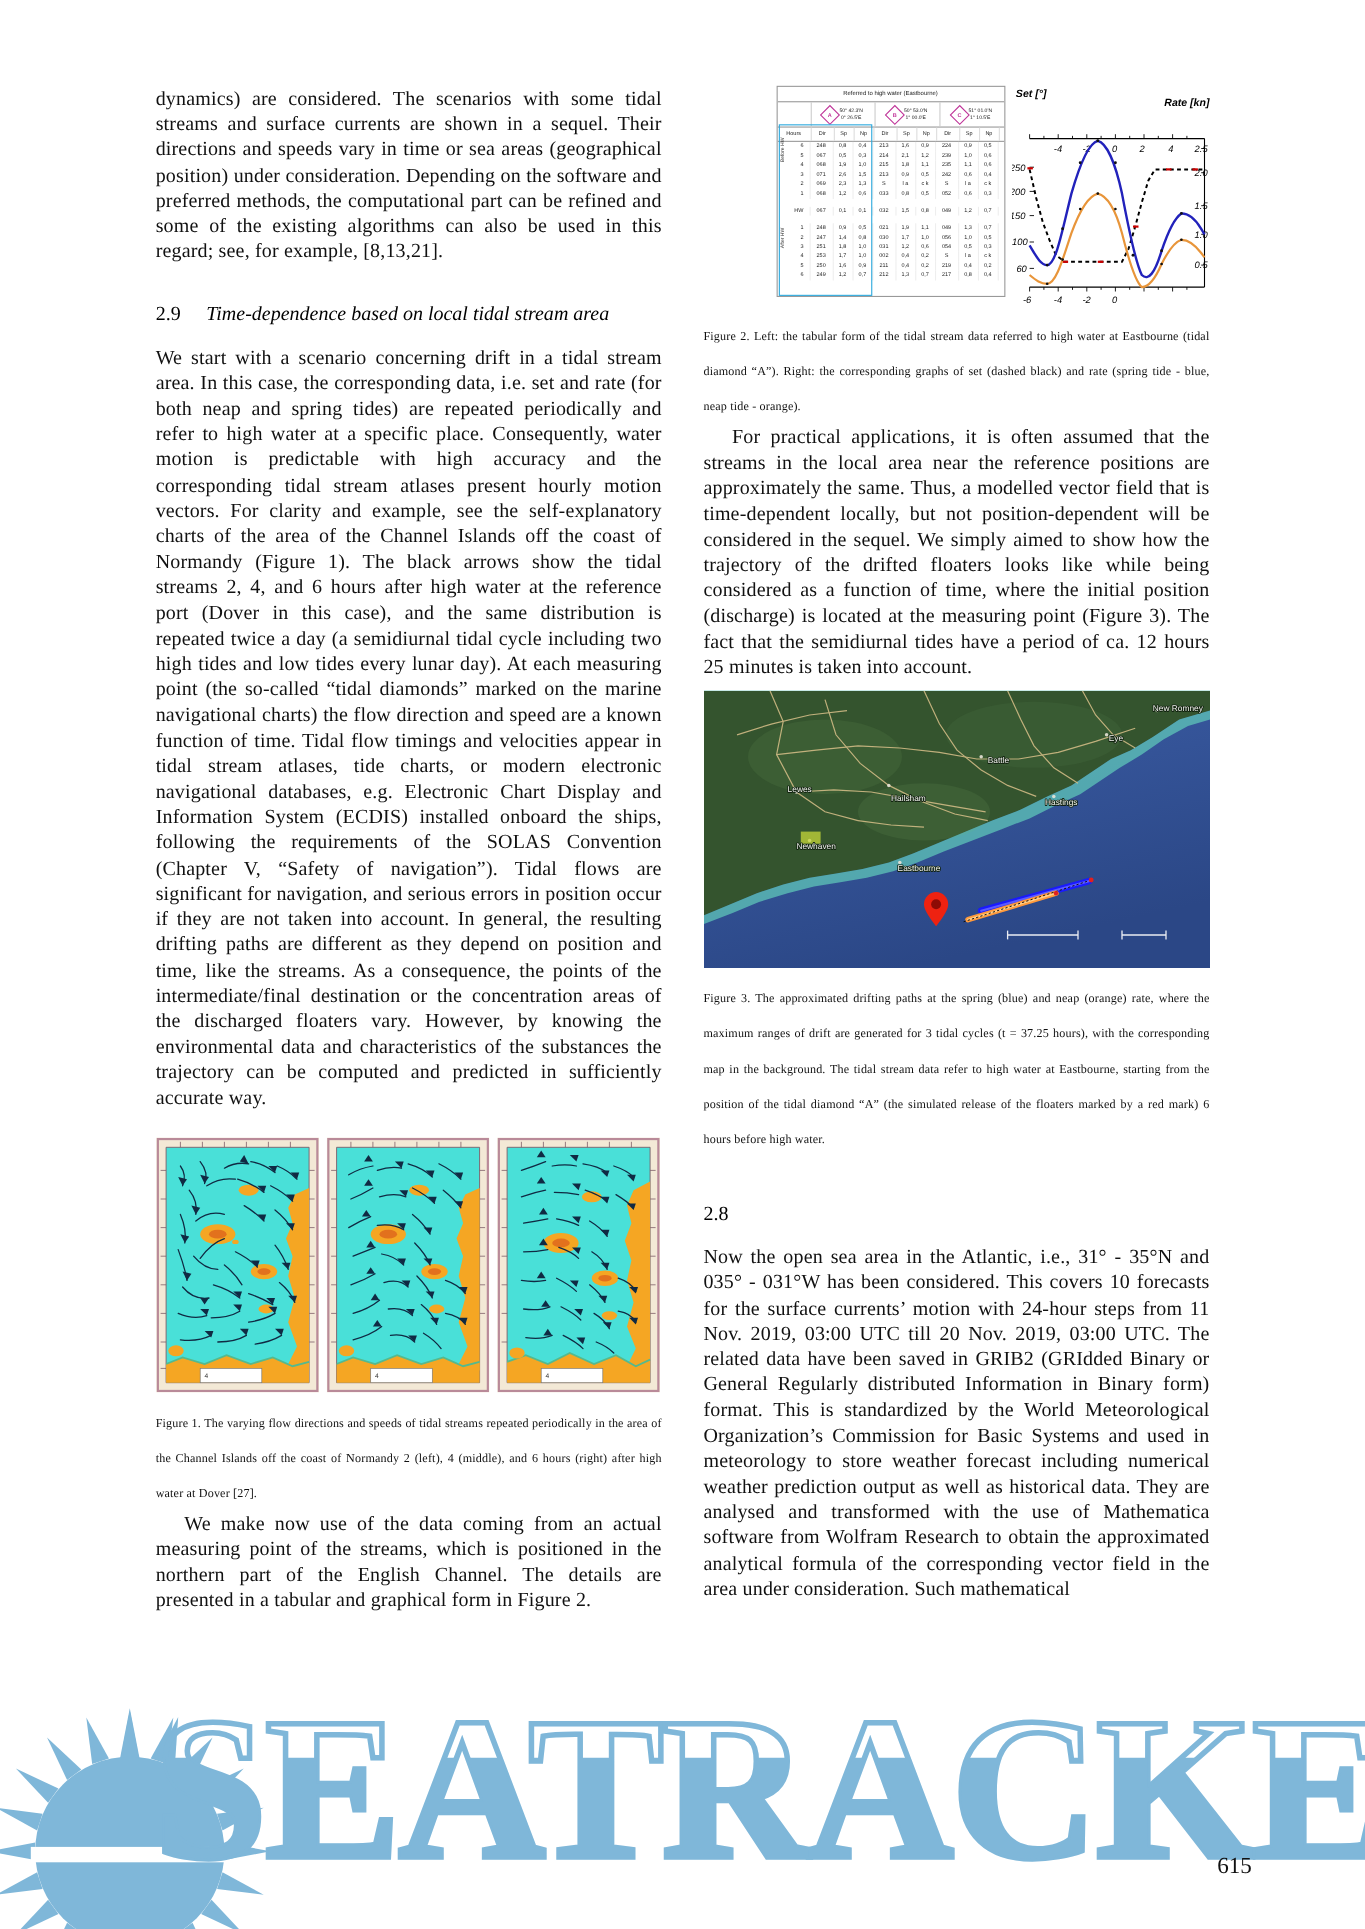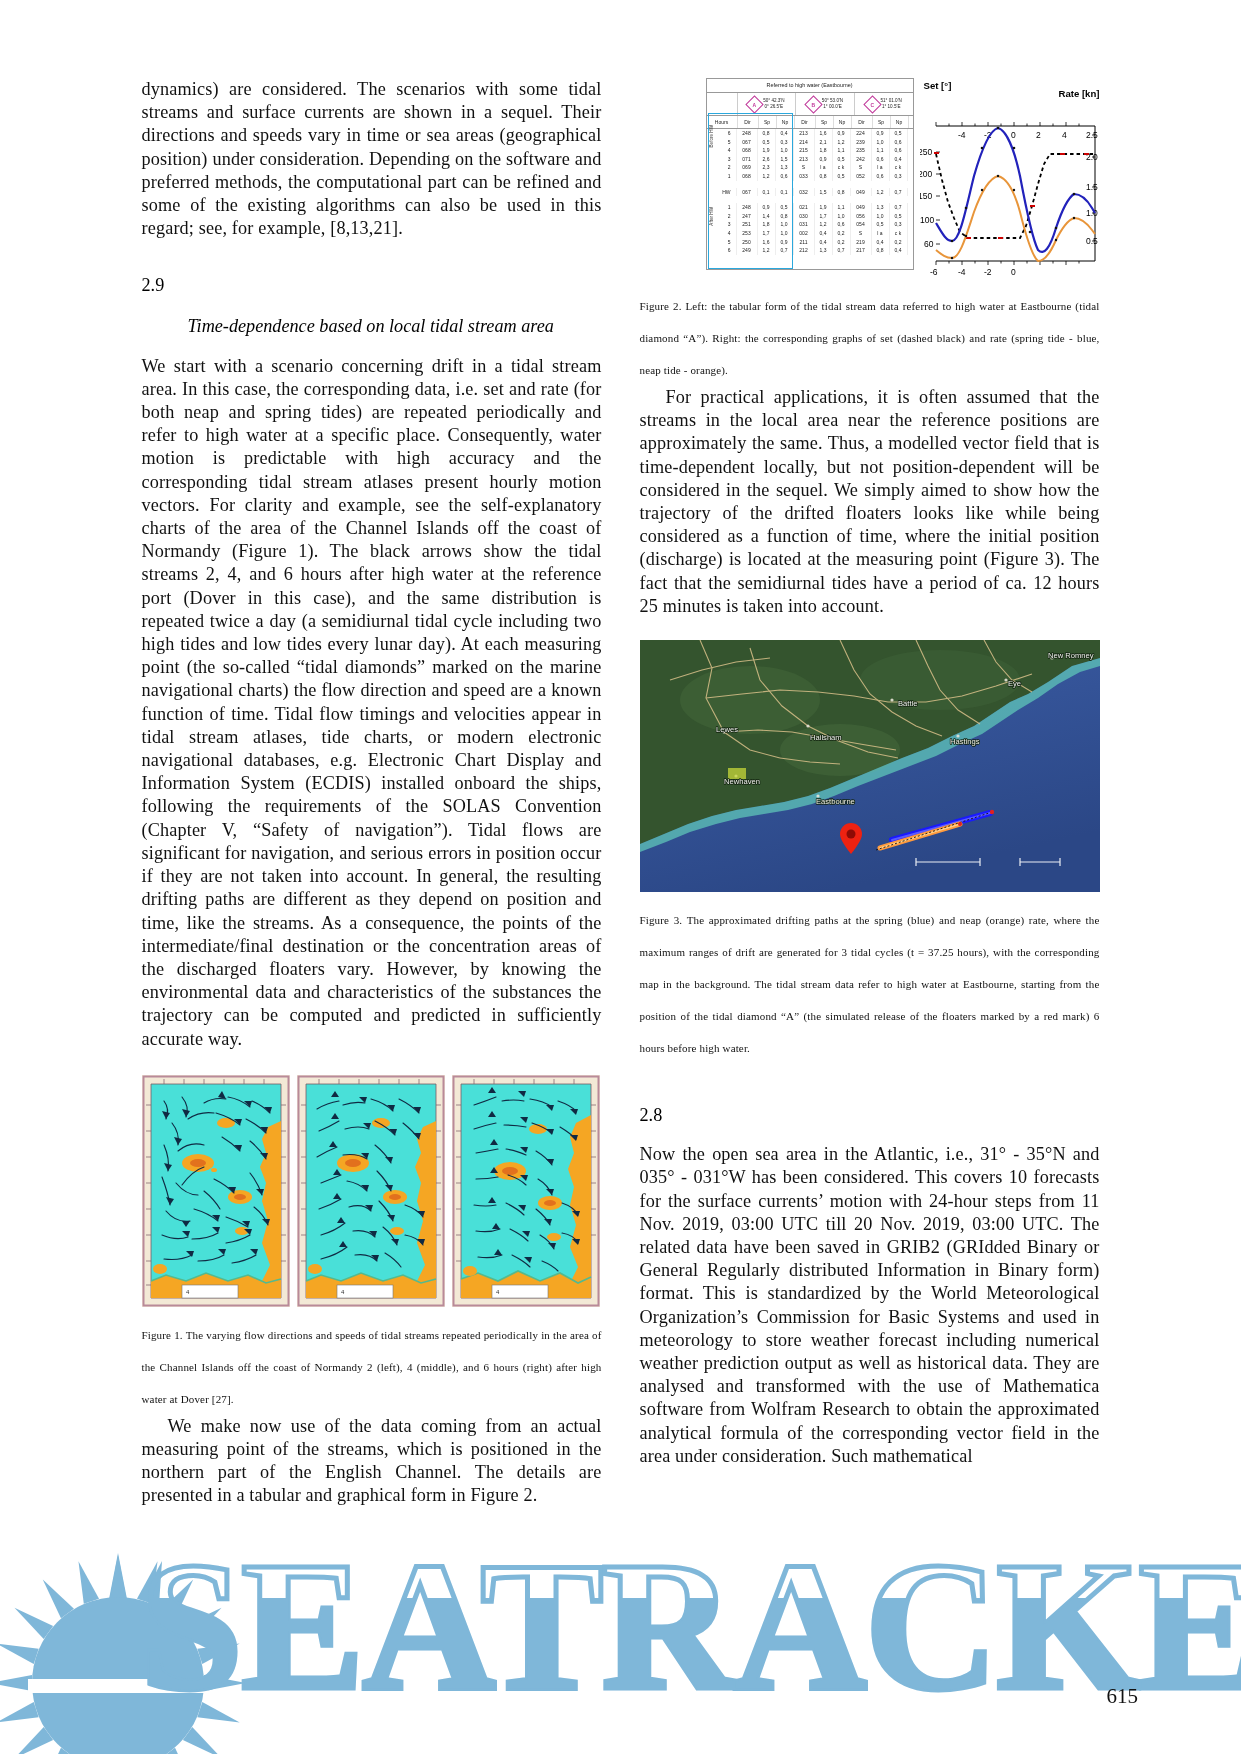--- a/index.html
+++ b/index.html
@@ -39,21 +39,21 @@
   h3.sec {
     font-size:18.2px;
     line-height:23.2px;
     font-style:italic;
     font-weight:normal;
     margin:34px 0 16px 0;
     display:flex;
     gap:0;
   }
   h3.sec .num { font-style:normal; width:46px; flex:none; }
-  h3.sec .ttl { flex:1;margin-top:41px; }
+  h3.sec .ttl { flex:1; }
 
   .cap {
     font-size:11px;
     line-height:32px;
     margin-top:12px;
   }
 
   
   .fig2 {
     width:460px; height:200px;
@@ -114,32 +114,32 @@
     position:absolute; left:1px; top:34px; width:85px; height:156px;
     border:1.6px solid #2aa8dd; box-sizing:border-box; pointer-events:none;
   }
   .sidelbl {
     position:absolute; left:2px; font-size:4.6px; color:#333;
     writing-mode:vertical-rl; transform:rotate(180deg);
     font-family:"Liberation Sans", sans-serif;
   }
 
   .f2graph {
-    flex:1; height:196px; position:relative; margin-left:6px;
+    flex:1; height:196px; position:relative; margin-left:6px;font-style:italic;
   }
   .f2graph svg { display:block; }
   .axlab {
     position:absolute; font-size:9.6px; font-weight:bold;
     font-family:"Liberation Sans", sans-serif; color:#000;
   }
 
   
   .fig3 {
     width:460px; height:252px;
-    margin-top:22px;
+    margin-top:10px;
     position:relative; overflow:hidden;
     background:#14b8a6;
   }
   .fig3 svg { display:block; }
 
   
   .fig1 {
     width:460px; height:232px;
     margin-top:24px;
     display:flex; gap:7px;

